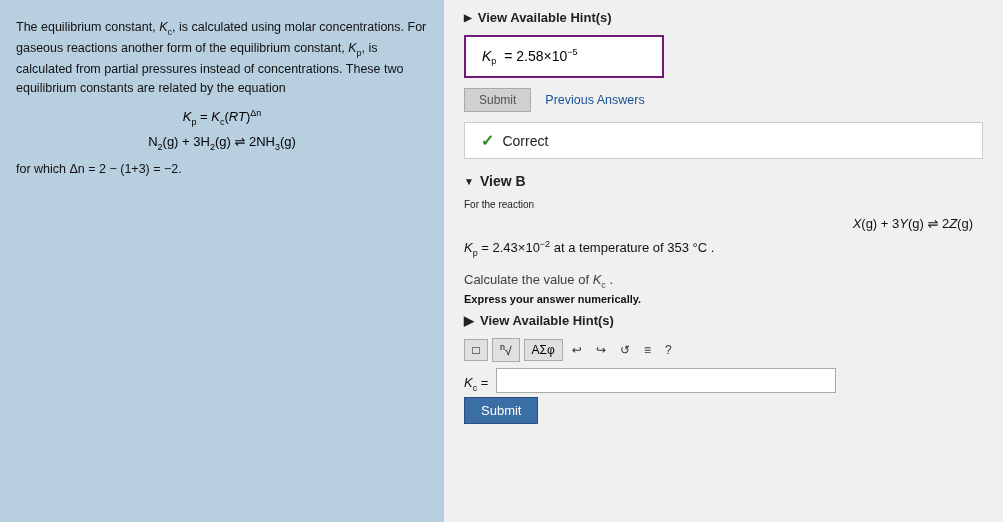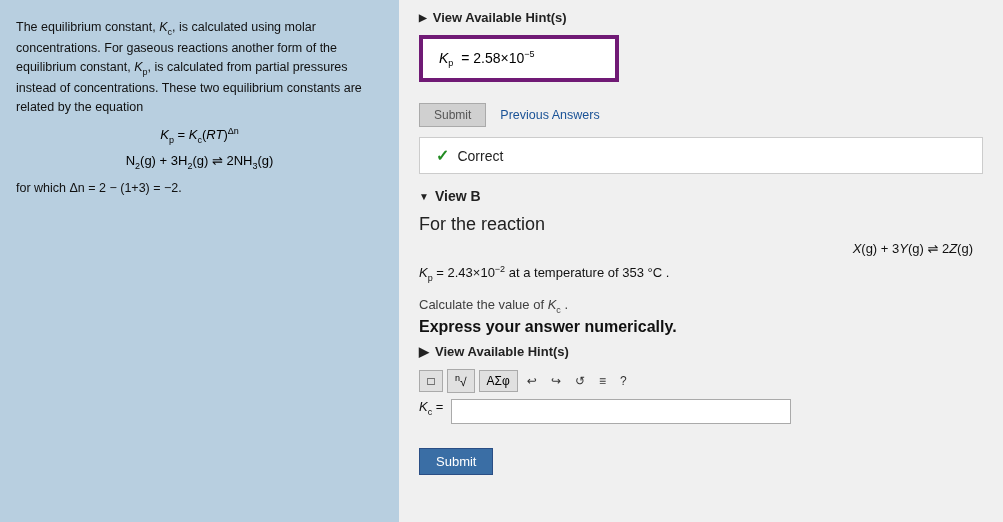--- a/index.html
+++ b/index.html
@@ -5,21 +5,21 @@
     * { box-sizing: border-box; margin: 0; padding: 0; }
     body {
       font-family: Arial, sans-serif;
       font-size: 13px;
       background: #c8c8c8;
       display: flex;
       width: 1003px;
       min-height: 522px;
     }
     .left-panel {
-      width: 399px;
+      width: 444px;
       background: #b8cfe0;
       padding: 18px 16px;
       flex-shrink: 0;
     }
     .right-panel {
       flex: 1;
       background: #f0f0f0;
       padding: 10px 20px 10px 20px;
       overflow-y: auto;
     }
@@ -42,23 +42,23 @@
       font-weight: bold;
       color: #222;
       cursor: pointer;
       margin-bottom: 10px;
     }
     .hint-toggle .arrow {
       font-size: 10px;
     }
     .kp-box {
       background: white;
-      border: 4px solid #701a75;
+      border: 2px solid #701a75;
       padding: 10px 16px;
-      margin-bottom: 21px;
+      margin-bottom: 10px;
       font-size: 14px;
       display: inline-block;
       min-width: 200px;
     }
     .submit-row {
       display: flex;
       align-items: center;
       gap: 14px;
       margin-bottom: 10px;
     }
@@ -98,21 +98,21 @@
       gap: 6px;
       font-size: 14px;
       font-weight: bold;
       color: #222;
       margin-bottom: 10px;
     }
     .part-b-header .arrow {
       font-size: 10px;
     }
     .for-reaction {
-      font-size: 18px;
+      font-size: 10px;
       color: #222;
       margin-bottom: 6px;
     }
     .reaction-equation-right {
       text-align: right;
       font-size: 13px;
       color: #111;
       margin-bottom: 8px;
       padding-right: 10px;
     }
@@ -120,21 +120,21 @@
       font-size: 13px;
       color: #111;
       margin-bottom: 14px;
     }
     .calc-info {
       font-size: 13px;
       color: #404040;
       margin-bottom: 3px;
     }
     .express-info {
-      font-size: 16px;
+      font-size: 11px;
       font-weight: bold;
       color: #111;
       margin-bottom: 8px;
     }
     .hint-toggle2 {
       display: flex;
       align-items: center;
       gap: 6px;
       font-size: 13px;
       font-weight: bold;
@@ -158,23 +158,23 @@
       text-align: center;
     }
     .tool-icon {
       font-size: 12px;
       cursor: pointer;
       padding: 2px 5px;
       color: #333;
     }
     .kc-input-row {
       display: flex;
-      align-items: flex-start;
+      align-items: flex-end;
       gap: 8px;
-      margin-bottom: 24px;
+      margin-bottom: 4px;
     }
     .kc-label {
       font-size: 13px;
       color: #111;
       white-space: nowrap;
     }
     .kc-input {
       border: 1px solid #aaa;
       padding: 4px 8px;
       font-size: 13px;

